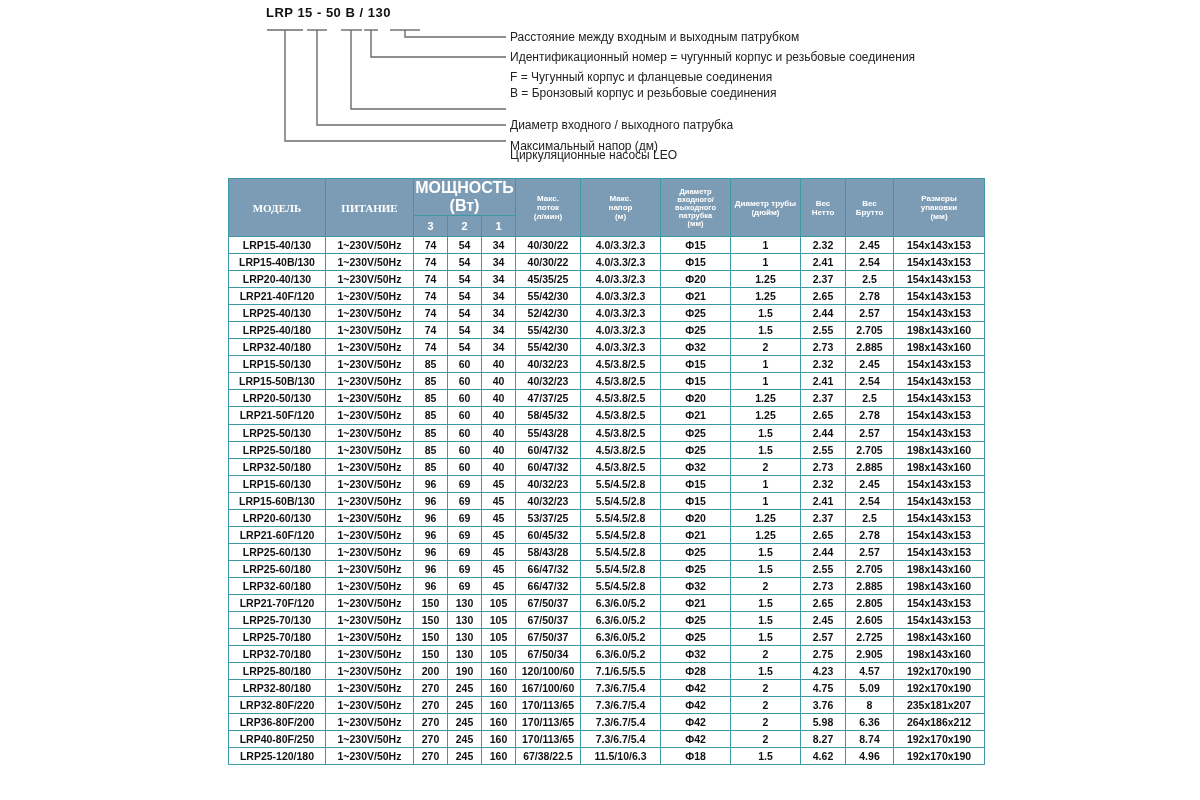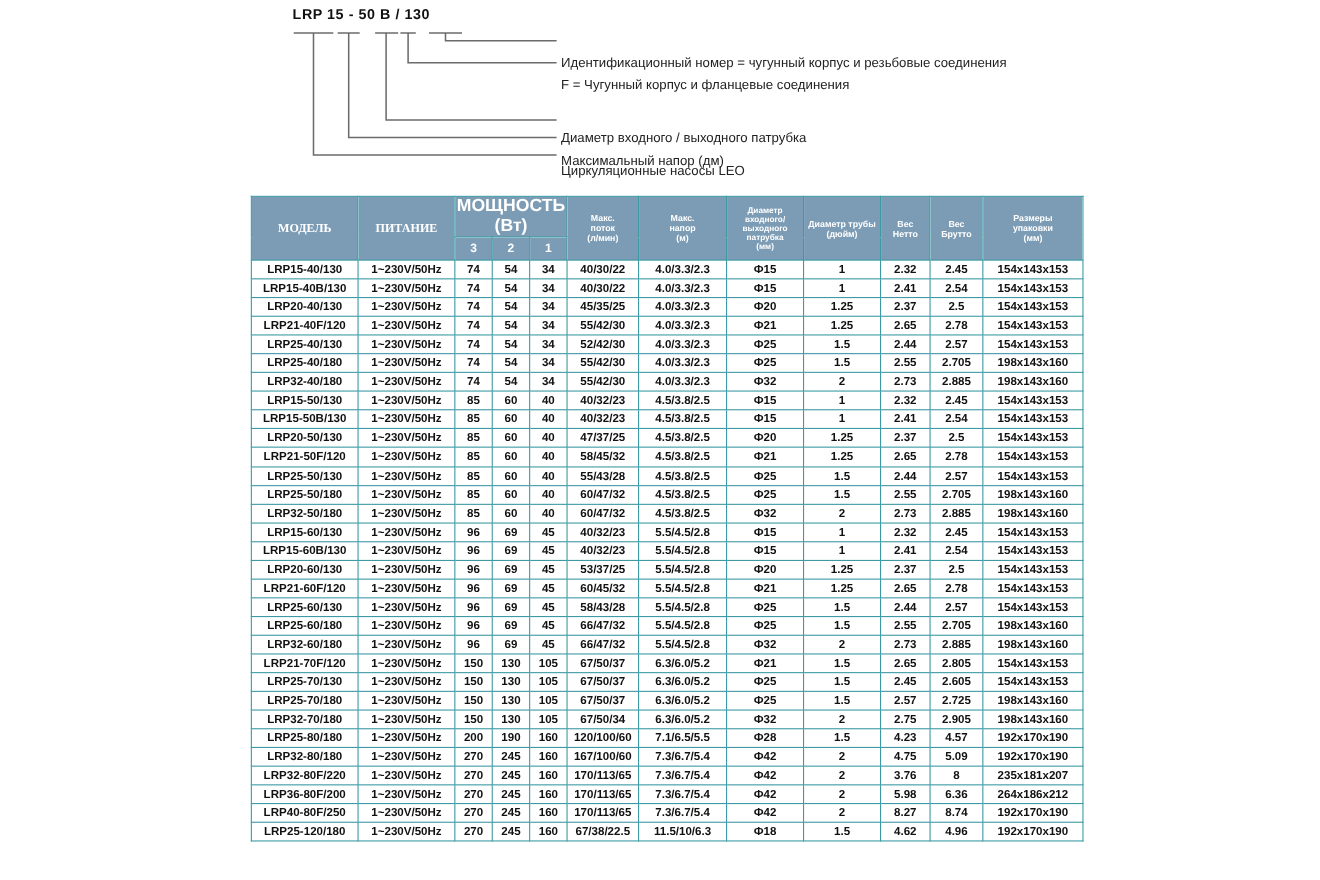--- a/index.html
+++ b/index.html
@@ -43,22 +43,24 @@
       <path d="M371 30 V57 H506"></path>
 
       <path d="M351 30 V109 H506"></path>
 
       <path d="M317 30 V125 H506"></path>
 
       <path d="M285 30 V141 H506"></path>
     </g>
   </svg>
   <div class="model-title">LRP 15 - 50 B / 130</div>
+  <div class="callout-label cl-0">Расстояние между входным и выходным патрубком</div>
   <div class="callout-label cl-1">Идентификационный номер = чугунный корпус и резьбовые соединения</div>
   <div class="callout-label cl-2">F = Чугунный корпус и фланцевые соединения</div>
+  <div class="callout-label cl-3">B = Бронзовый корпус и резьбовые соединения</div>
   <div class="callout-label cl-4">Максимальный напор (дм)</div>
   <div class="callout-label cl-5">Диаметр входного / выходного патрубка</div>
   <div class="callout-label cl-6">Циркуляционные насосы LEO</div>
 </div>
 
 <div class="table-wrap">
   <table>
     <colgroup>
       <col style="width:97px">
         <col style="width:88px">

